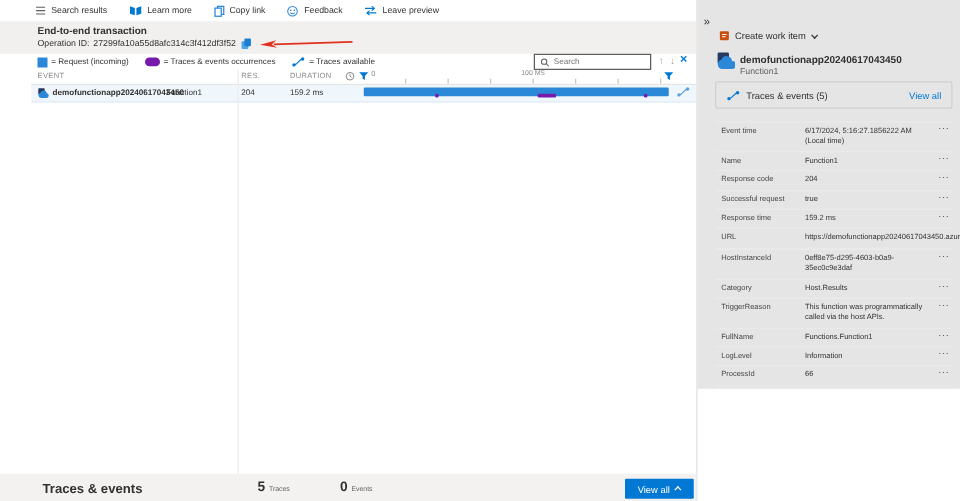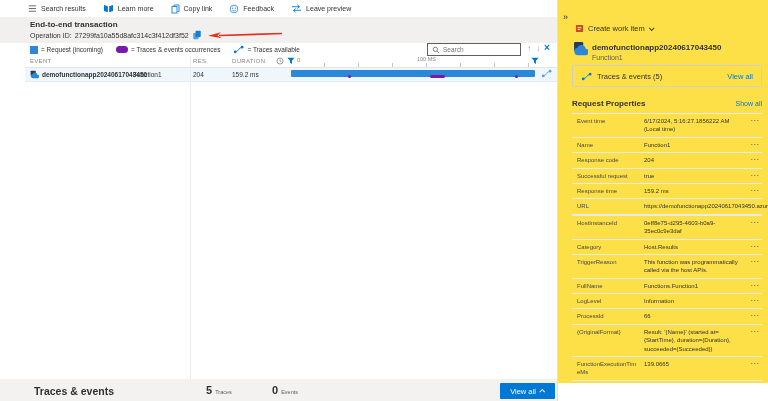--- a/index.html
+++ b/index.html
@@ -51,21 +51,21 @@
   .f-stat { position:absolute; top:384px; font-size:11px; font-weight:bold; }
   .f-sub { font-size:5.5px; font-weight:normal; color:#605e5c; }
   .viewall-btn { position:absolute; left:500px; top:383px; width:55px; height:16px; background:#0078d4; color:#fff; font-size:7.5px; display:flex; align-items:center; justify-content:center; gap:5px; border-radius:1px; cursor:pointer; }
 
   
   .chev { width:4px; height:4px; border-right:1px solid currentColor; border-bottom:1px solid currentColor; display:inline-block; }
   .chev-down { transform:rotate(45deg) translateY(-1px); }
   .chev-up { transform:rotate(-135deg) translateY(-1px); }
 
   
-  .panel { position:absolute; left:558px; top:0; width:210px; height:383px; background:#fde047; overflow:hidden; }
+  .panel { position:absolute; left:558px; top:0; width:210px; height:311px; background:#e5e5e5; overflow:hidden; }
   .collapse-ic { position:absolute; left:5px; top:12px; font-size:9px; color:#323130; cursor:pointer; }
   .collapse-ic::before { content:"\00BB"; }
   .cwi { position:absolute; left:17px; top:24px; display:flex; align-items:center; gap:4px; font-size:7.5px; cursor:pointer; }
   .fn-icon { position:absolute; left:15px; top:41px; }
   .fn-name { position:absolute; left:34px; top:43px; font-size:8px; font-weight:bold; }
   .fn-sub { position:absolute; left:34px; top:54px; font-size:7px; color:#605e5c; }
   .card { position:absolute; left:14px; top:65px; width:190px; height:22px; border:1px solid #d1cfcd; border-radius:2px; display:flex; align-items:center; gap:5px; padding:0 8px; font-size:7.5px; cursor:pointer; }
   .card .spacer { flex:1; }
   .link { color:#0078d4; cursor:pointer; }
 
@@ -288,24 +288,20 @@
           <circle cx="2.3" cy="7.7" r="1.5" fill="#0078d4"></circle>
           <circle cx="10" cy="2.4" r="1.5" fill="#0078d4"></circle>
         </svg>
     </span>
     <span>Traces &amp; events (5)</span>
     <span class="spacer"></span>
     <span class="link">View all</span>
   </div>
 
   <div class="props-col">
-    <div class="sec-row">
-      <span class="sec-title">Request Properties</span>
-      <span class="sec-action link">Show all</span>
-    </div>
     <div class="props">
 
         <div class="prop-row">
           <div class="prop-label">Event time</div>
           <div class="prop-value">6/17/2024, 5:16:27.1856222 AM (Local time)</div>
           <div class="more-icon"></div>
         </div>
 
         <div class="prop-row">
           <div class="prop-label">Name</div>

